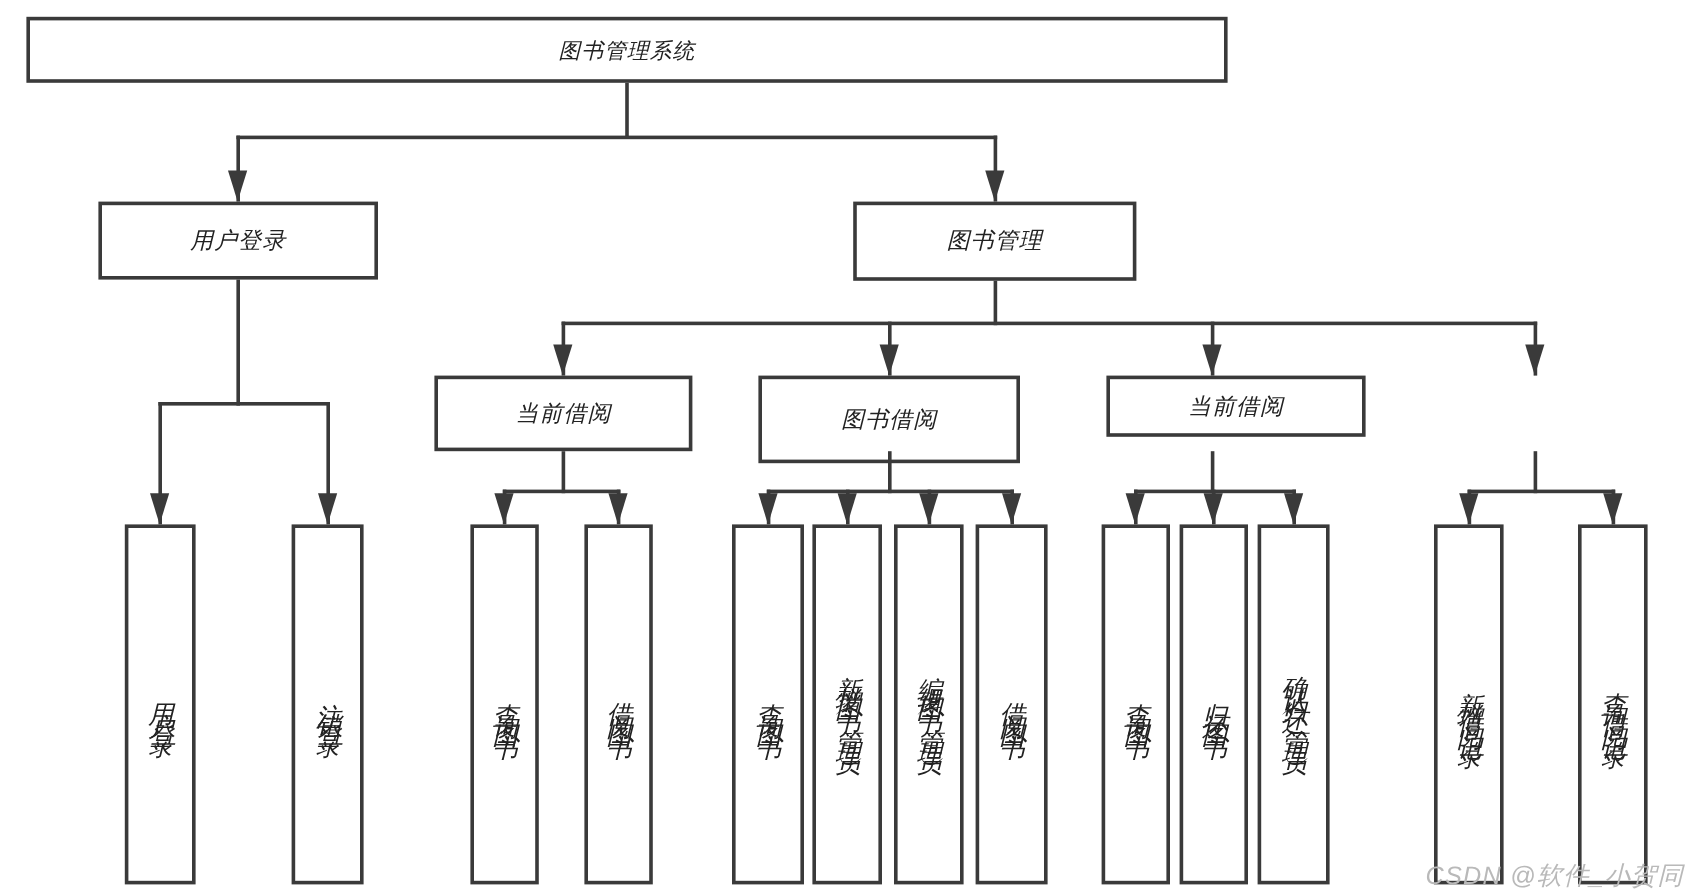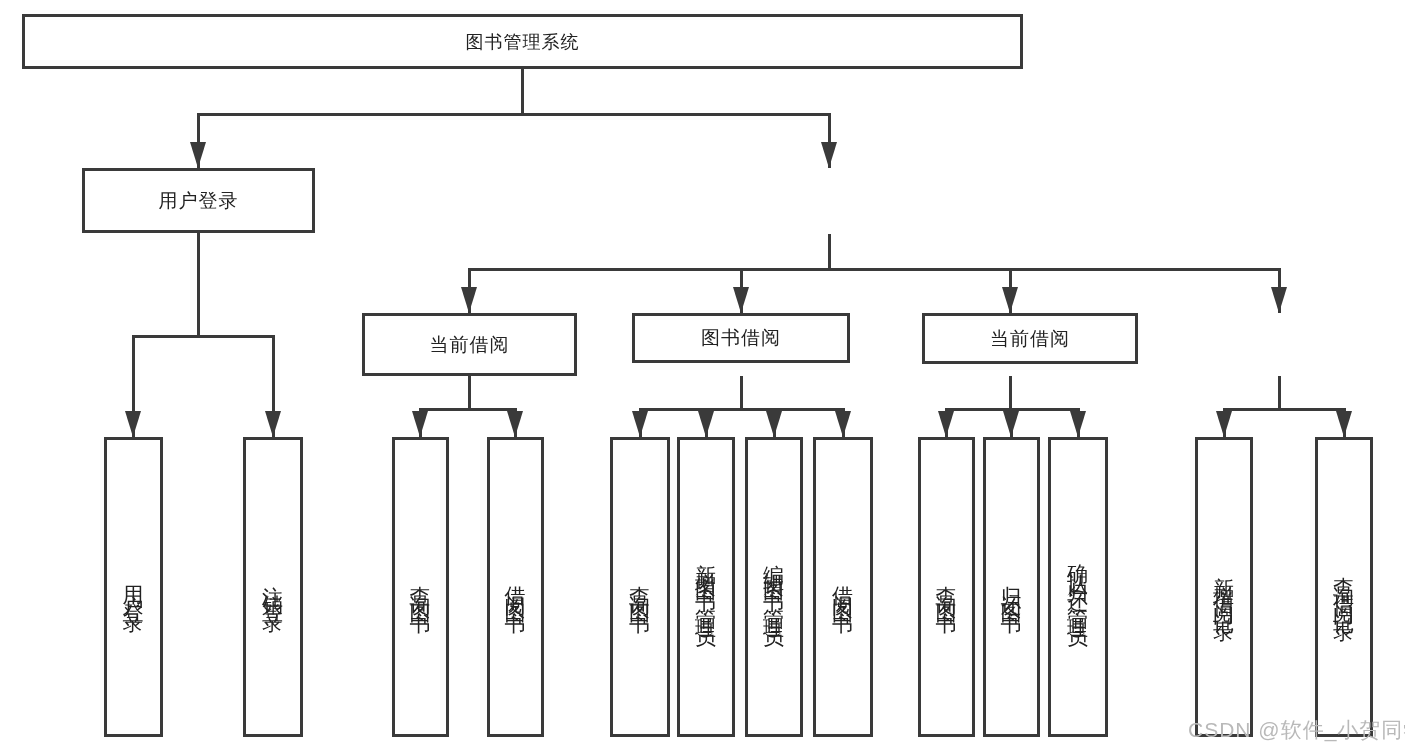--- a/index.html
+++ b/index.html
@@ -10,20 +10,21 @@
   }
   *{margin:0;padding:0;box-sizing:border-box;}
   html,body{background:var(--bg);}
   body{font-family:"Liberation Sans","DejaVu Sans",sans-serif;}
   .canvas{
     position:relative;
     width:1405px;
     height:747px;
     background:var(--bg);
     overflow:hidden;
+    font-style:italic;
   }
   .box{
     position:absolute;
     border:3px solid var(--line);
     background:var(--bg);
     display:flex;
     align-items:center;
     justify-content:center;
     color:var(--text);
     text-align:center;
@@ -65,25 +66,28 @@
 
 <div class="canvas">
 
   <div class="box root-box" style="left:22px;top:14px;width:1001px;height:55px;">
     <span class="lbl">图书管理系统</span>
   </div>
 
   <div class="box l2-box" style="left:82px;top:168px;width:233px;height:65px;">
     <span class="lbl">用户登录</span>
   </div>
+  <div class="box l2-box" style="left:711px;top:168px;width:236px;height:66px;">
+    <span class="lbl">图书管理</span>
+  </div>
 
   <div class="box l3-box" style="left:362px;top:313px;width:215px;height:63px;">
     <span class="lbl">当前借阅</span>
   </div>
-  <div class="box l3-box" style="left:632px;top:313px;width:218px;height:50px;">
+  <div class="box l3-box" style="left:632px;top:313px;width:218px;height:73px;">
     <span class="lbl">图书借阅</span>
   </div>
   <div class="box l3-box" style="left:902px;top:313px;width:216px;height:51px;margin-left:20px;">
     <span class="lbl">当前借阅</span>
   </div>
 
   <div class="box leaf-box" style="left:104px;top:437px;width:59px;height:300px;">
     <span class="lbl">用户登录</span>
   </div>
   <div class="box leaf-box" style="left:243px;top:437px;width:60px;height:300px;">

